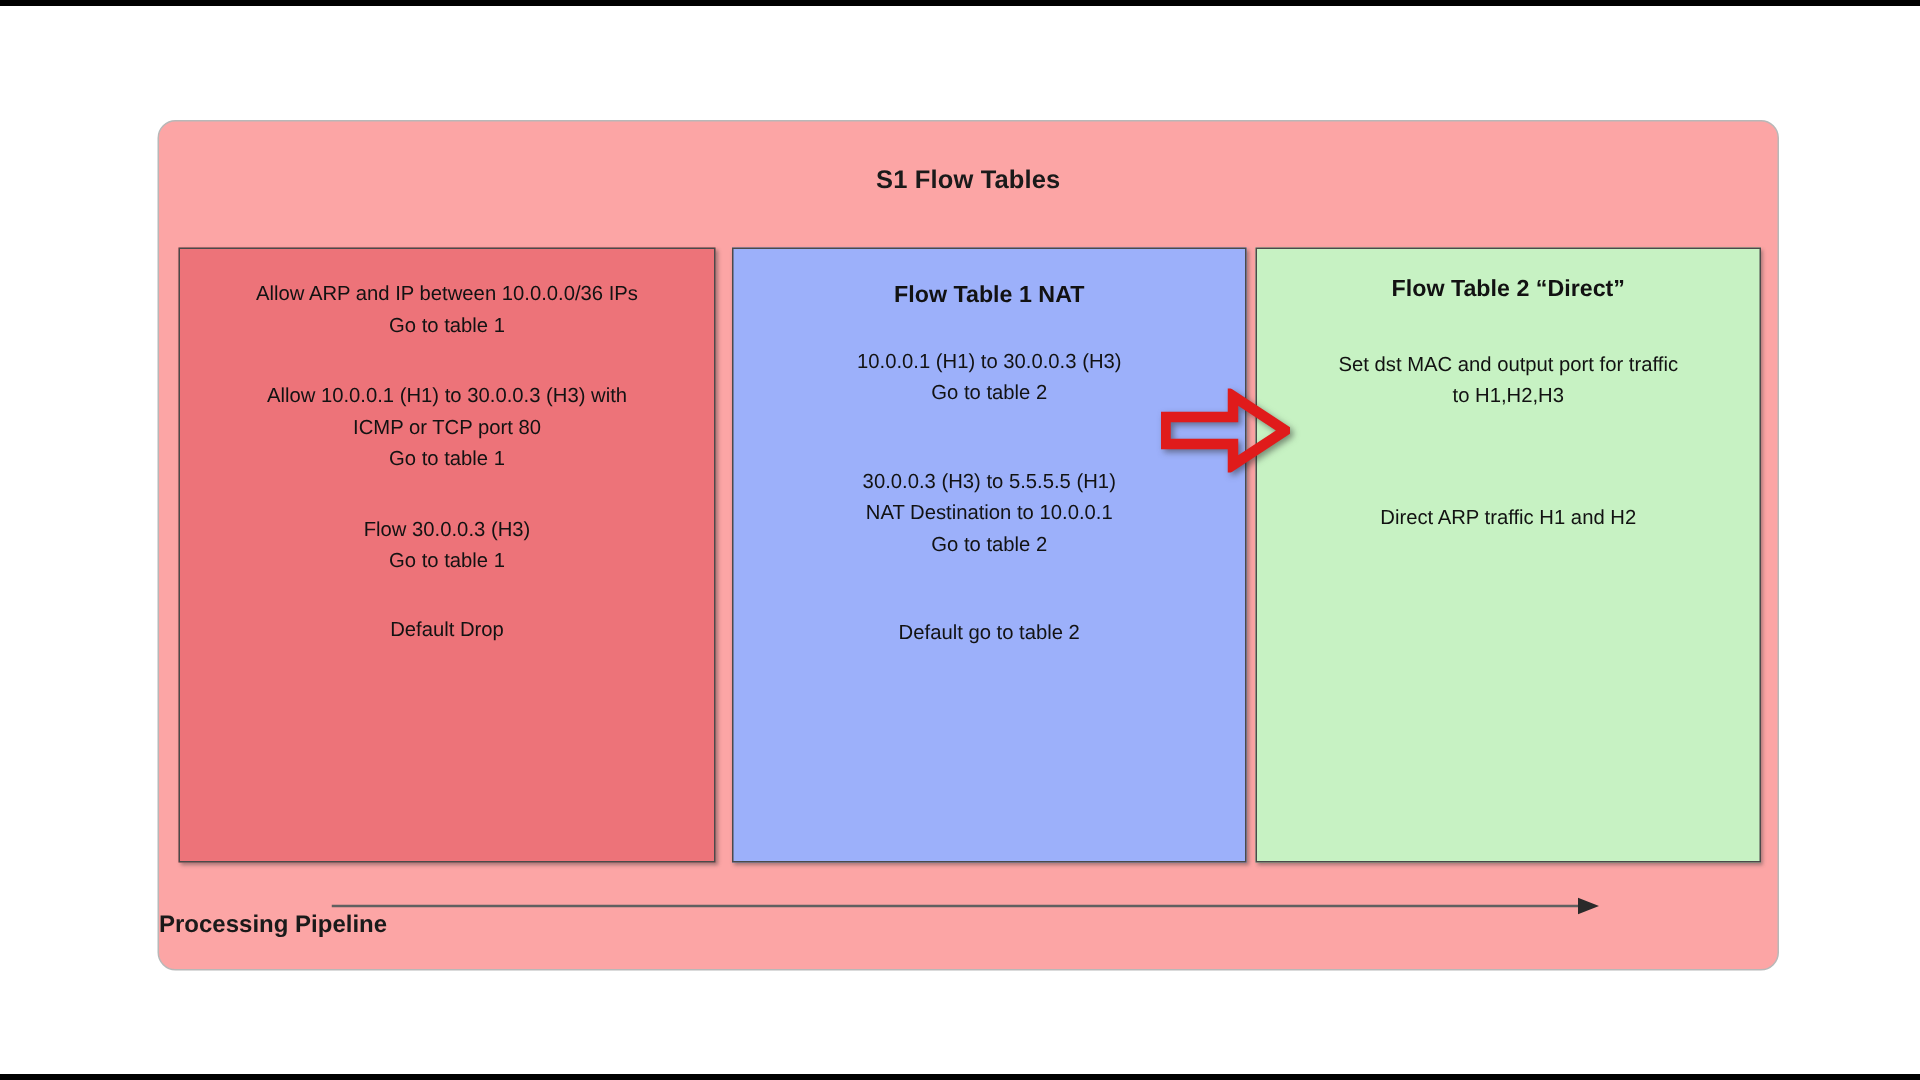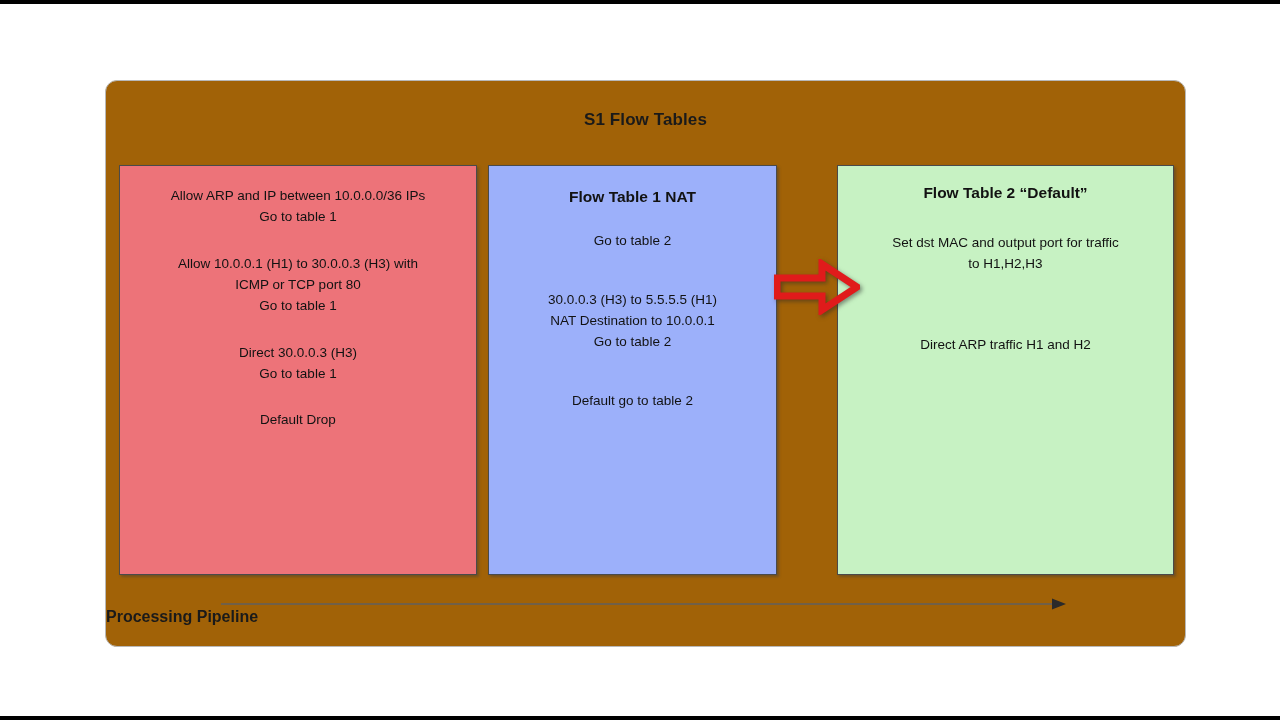--- a/index.html
+++ b/index.html
@@ -24,21 +24,21 @@
   .letterbox.top { top: 0; }
   .letterbox.bottom { bottom: 0; }
 
   
   #slide-frame {
     position: absolute;
     left: 105px;
     top: 80px;
     width: 1081px;
     height: 567px;
-    background: #a16207;
+    background: #fca5a5;
     border: 1px solid #b8b8b8;
     border-radius: 12px;
     box-sizing: border-box;
   }
 
   
   #slide-title {
     position: absolute;
     left: 0;
     top: 29px;
@@ -61,21 +61,21 @@
     text-align: center;
     overflow: hidden;
   }
   #flow-table-0 {
     left: 13px;
     width: 358px;
     background: #ED7379;
   }
   #flow-table-1 {
     left: 382px;
-    width: 289px;
+    width: 343px;
     background: #9CB0FA;
   }
   #flow-table-2 {
     left: 731px;
     width: 337px;
     background: #C7F2C3;
   }
 
   .ft-heading {
     margin-top: 22px;
@@ -148,53 +148,54 @@
       <div class="ft-rule">
         <span class="ln">Allow ARP and IP between 10.0.0.0/36 IPs</span>
         <span class="ln">Go to table 1</span>
       </div>
       <div class="ft-rule">
         <span class="ln">Allow 10.0.0.1 (H1) to 30.0.0.3 (H3) with</span>
         <span class="ln">ICMP or TCP port 80</span>
         <span class="ln">Go to table 1</span>
       </div>
       <div class="ft-rule">
-        <span class="ln">Direct 30.0.0.3 (H3)</span>
+        <span class="ln">Flow 30.0.0.3 (H3)</span>
         <span class="ln">Go to table 1</span>
       </div>
       <div class="ft-rule">
         <span class="ln">Default Drop</span>
       </div>
     </div>
   </div>
 
   <div class="flow-table" id="flow-table-1">
     <div class="ft-heading">
       <span class="ln">Flow Table 1</span>
       <span class="ln">NAT</span>
     </div>
     <div class="ft-rules">
       <div class="ft-rule">
+        <span class="ln">10.0.0.1 (H1)  to 30.0.0.3 (H3)</span>
         <span class="ln">Go to table 2</span>
       </div>
       <div class="ft-rule">
         <span class="ln">30.0.0.3 (H3) to 5.5.5.5 (H1)</span>
         <span class="ln">NAT Destination to 10.0.0.1</span>
         <span class="ln">Go to table 2</span>
       </div>
       <div class="ft-rule">
         <span class="ln">Default go to table 2</span>
       </div>
     </div>
   </div>
 
   <div class="flow-table" id="flow-table-2">
     <div class="ft-heading">
       <span class="ln">Flow Table 2</span>
-      <span class="ln">“Default”</span>
+      <span class="ln">“Direct”</span>
     </div>
     <div class="ft-rules">
       <div class="ft-rule">
         <span class="ln">Set dst MAC and output port for traffic</span>
         <span class="ln">to H1,H2,H3</span>
       </div>
       <div class="ft-rule">
         <span class="ln">Direct ARP traffic H1 and H2</span>
       </div>
     </div>

